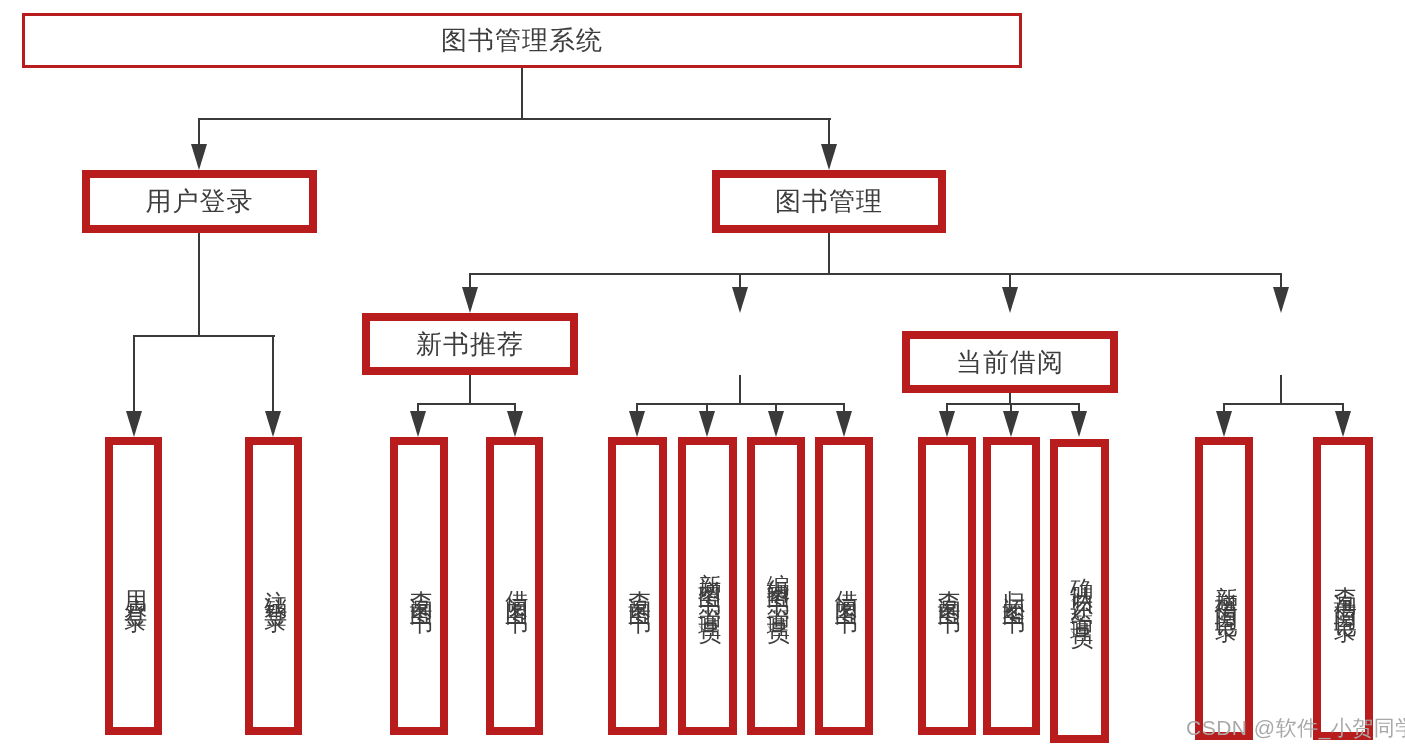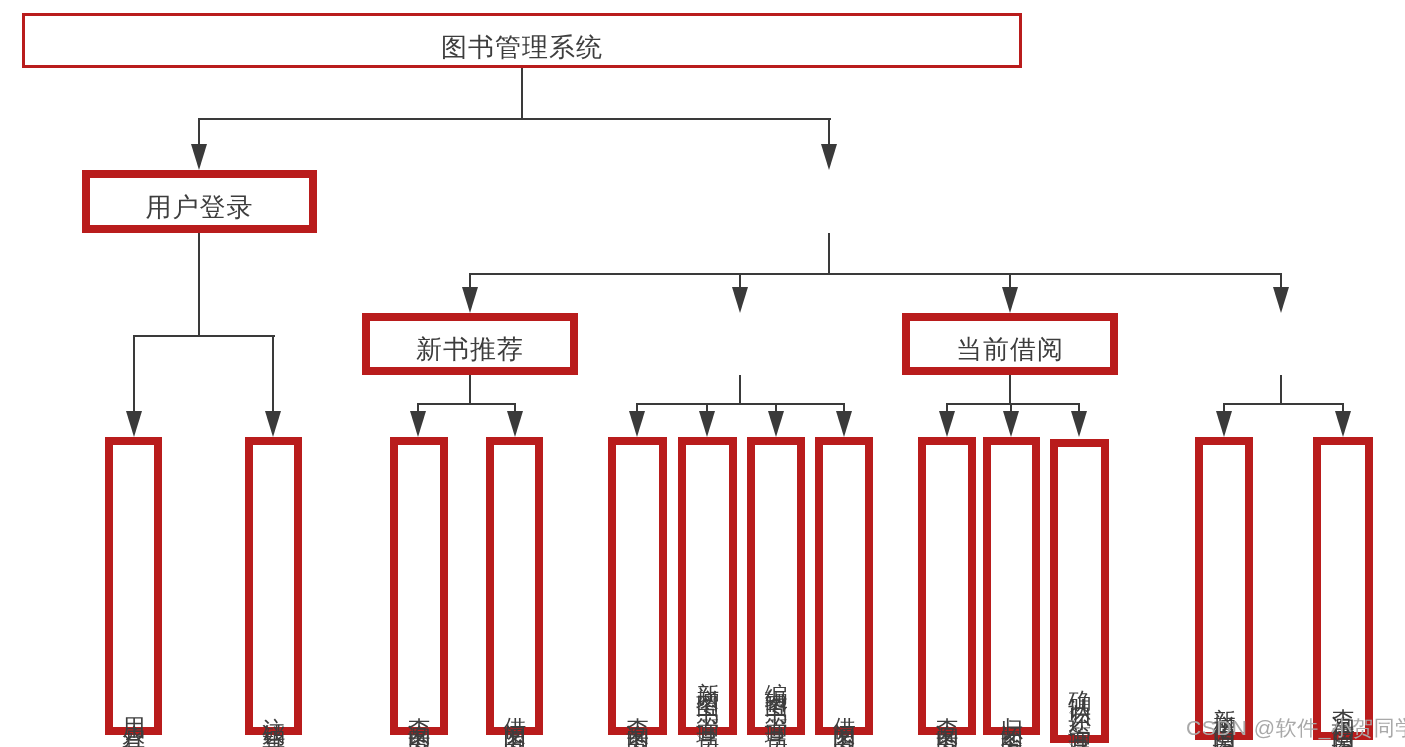--- a/index.html
+++ b/index.html
@@ -2,22 +2,22 @@
 <html><head>
 <meta charset="utf-8">
 <style>
   html,body { margin:0; padding:0; background:#fff; }
   .canvas {
     position:relative; width:1405px; height:747px; background:#ffffff;
     font-family:"Liberation Sans","DejaVu Sans",sans-serif; overflow:hidden;
   }
   .node {
     position:absolute; box-sizing:border-box; background:#ffffff;
-    border:8px solid #b91c1c; display:flex; align-items:flex-end; justify-content:center;
-    color:#3d3d3d; z-index:2;
+    border:8px solid #b91c1c; display:flex; align-items:center; justify-content:center;
+    color:#3d3d3d; z-index:2;font-family:Liberation Mono, monospace;
   }
   .hnode { font-size:26px; letter-spacing:1px; }
   .root  { border-width:3px; }
   .leaf .vtext {
     writing-mode:vertical-rl; text-orientation:mixed;
     font-size:23px; letter-spacing:7px; line-height:1.1; color:#3d3d3d;
   }
   .ln { position:absolute; background:#3a3a3a; z-index:1; }
   .ah {
     position:absolute; width:0; height:0; z-index:1;
@@ -41,20 +41,23 @@
   <div class="ln" style="left:521px; top:68px; width:2px; height:52px;"></div>
   <div class="ln" style="left:198px; top:118px; width:633px; height:2px;"></div>
   <div class="ln" style="left:198px; top:118px; width:2px; height:28px;"></div>
   <div class="ah" style="left:191px; top:144px;"></div>
   <div class="ln" style="left:828px; top:118px; width:2px; height:28px;"></div>
   <div class="ah" style="left:821px; top:144px;"></div>
 
   <div class="node hnode" style="left:82px; top:170px; width:235px; height:63px;">
     <span>用户登录</span>
   </div>
+  <div class="node hnode" style="left:712px; top:170px; width:234px; height:63px;">
+    <span>图书管理</span>
+  </div>
 
   <div class="ln" style="left:198px; top:233px; width:2px; height:102px;"></div>
   <div class="ln" style="left:133px; top:335px; width:142px; height:2px;"></div>
   <div class="ln" style="left:133px; top:335px; width:2px; height:76px;"></div>
   <div class="ah" style="left:126px; top:411px;"></div>
   <div class="ln" style="left:272px; top:335px; width:2px; height:76px;"></div>
   <div class="ah" style="left:265px; top:411px;"></div>
 
   <div class="ln" style="left:828px; top:233px; width:2px; height:40px;"></div>
   <div class="ln" style="left:469px; top:273px; width:813px; height:2px;"></div>
@@ -63,21 +66,21 @@
   <div class="ln" style="left:739px; top:273px; width:2px; height:16px;"></div>
   <div class="ah" style="left:732px; top:287px;"></div>
   <div class="ln" style="left:1009px; top:273px; width:2px; height:16px;"></div>
   <div class="ah" style="left:1002px; top:287px;"></div>
   <div class="ln" style="left:1280px; top:273px; width:2px; height:16px;"></div>
   <div class="ah" style="left:1273px; top:287px;"></div>
 
   <div class="node hnode" style="left:362px; top:313px; width:216px; height:62px;">
     <span>新书推荐</span>
   </div>
-  <div class="node hnode" style="left:902px; top:313px; width:216px; height:62px;">
+  <div class="node hnode" style="left:902px; top:331px; width:216px; height:62px;">
     <span>当前借阅</span>
   </div>
 
   <div class="ln" style="left:469px; top:375px; width:2px; height:28px;"></div>
   <div class="ln" style="left:417px; top:403px; width:99px; height:2px;"></div>
   <div class="ln" style="left:417px; top:403px; width:2px; height:10px;"></div>
   <div class="ah" style="left:410px; top:411px;"></div>
   <div class="ln" style="left:514px; top:403px; width:2px; height:10px;"></div>
   <div class="ah" style="left:507px; top:411px;"></div>
 

